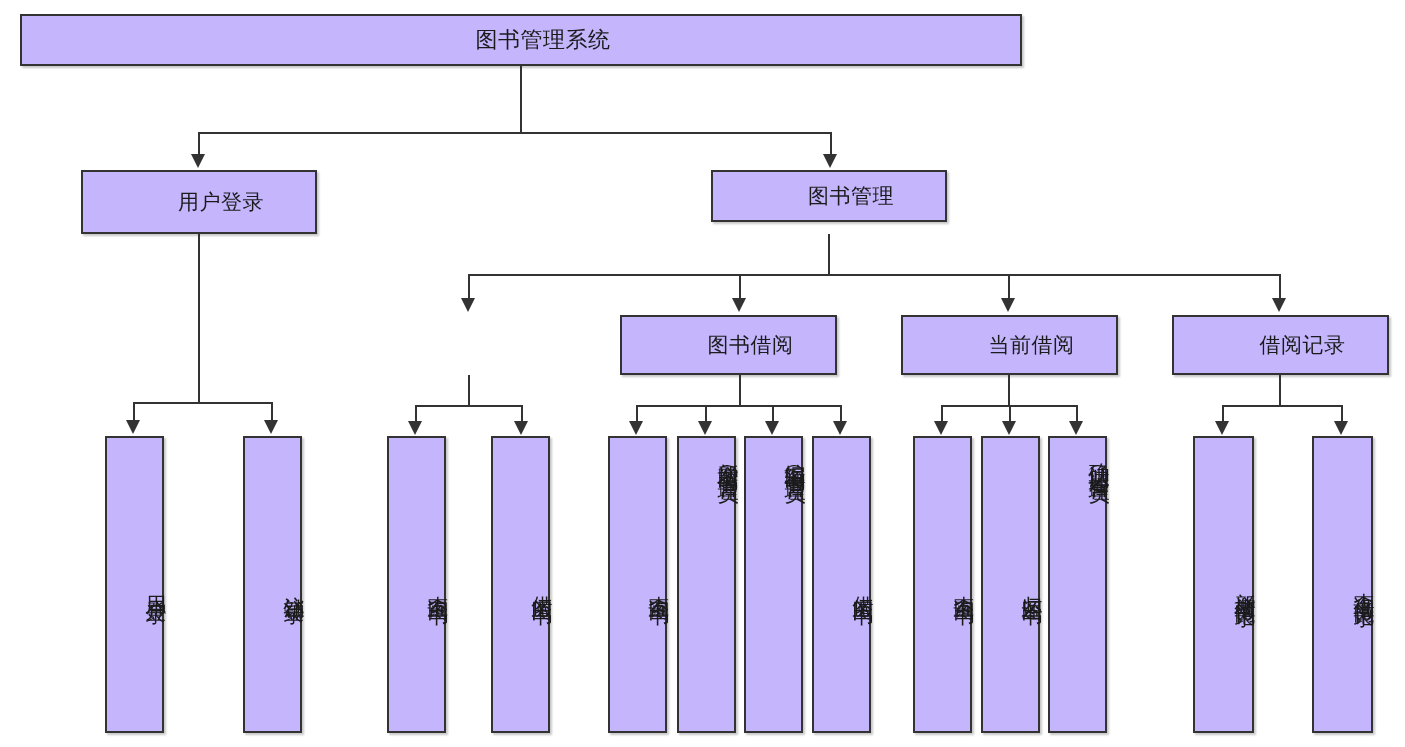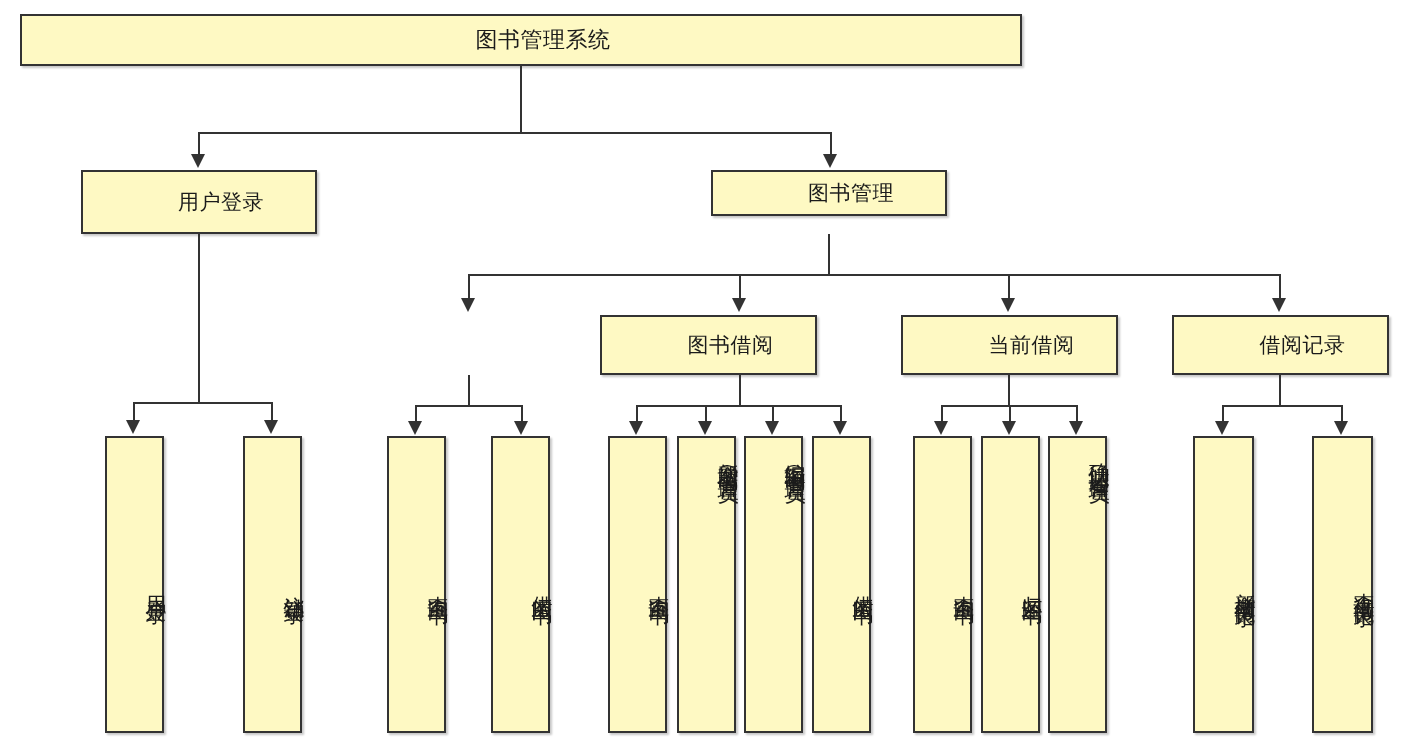--- a/index.html
+++ b/index.html
@@ -15,21 +15,21 @@
     width: 1405px;
     height: 747px;
     background: #ffffff;
     overflow: hidden;
   }
 
   
   .node {
     position: absolute;
     box-sizing: border-box;
-    background: #fef9c3;
+    background: #c4b5fd;
     border: 2px solid #333333;
     box-shadow: 2px 2px 2px rgba(0,0,0,0.22);
     display: flex;
     align-items: center;
     justify-content: center;
     padding-left: 44px;
   }
   .node .label {
     color: #1b1b1b;
     font-size: 21px;
@@ -102,21 +102,21 @@
 
   <div class="vline" style="left:198px; top:132px; height:24px;"></div>
   <div class="arrow" style="left:191px; top:154px;"></div>
   <div class="vline" style="left:830px; top:132px; height:24px;"></div>
   <div class="arrow" style="left:823px; top:154px;"></div>
 
   <div class="node" style="left:81px; top:170px; width:236px; height:64px;">
     <span class="label">用户登录</span>
   </div>
 
-  <div class="node" style="left:711px; top:170px; width:236px; height:46px;">
+  <div class="node" style="left:711px; top:170px; width:236px; height:52px;">
     <span class="label">图书管理</span>
   </div>
 
   <div class="vline" style="left:198px; top:234px; height:168px;"></div>
   <div class="hline" style="left:133px; top:402px; width:139px;"></div>
   <div class="vline" style="left:133px; top:402px; height:20px;"></div>
   <div class="arrow" style="left:126px; top:420px;"></div>
   <div class="vline" style="left:271px; top:402px; height:20px;"></div>
   <div class="arrow" style="left:264px; top:420px;"></div>
 
@@ -124,21 +124,21 @@
   <div class="hline" style="left:468px; top:274px; width:812px;"></div>
   <div class="vline" style="left:468px; top:274px; height:26px;"></div>
   <div class="arrow" style="left:461px; top:298px;"></div>
   <div class="vline" style="left:739px; top:274px; height:26px;"></div>
   <div class="arrow" style="left:732px; top:298px;"></div>
   <div class="vline" style="left:1008px; top:274px; height:26px;"></div>
   <div class="arrow" style="left:1001px; top:298px;"></div>
   <div class="vline" style="left:1279px; top:274px; height:26px;"></div>
   <div class="arrow" style="left:1272px; top:298px;"></div>
 
-  <div class="node" style="left:600px; top:315px; width:217px; height:60px;">
+  <div class="node" style="left:620px; top:315px; width:217px; height:60px;">
     <span class="label">图书借阅</span>
   </div>
   <div class="node" style="left:901px; top:315px; width:217px; height:60px;">
     <span class="label">当前借阅</span>
   </div>
   <div class="node" style="left:1172px; top:315px; width:217px; height:60px;">
     <span class="label">借阅记录</span>
   </div>
 
   <div class="vline" style="left:468px; top:375px; height:30px;"></div>

